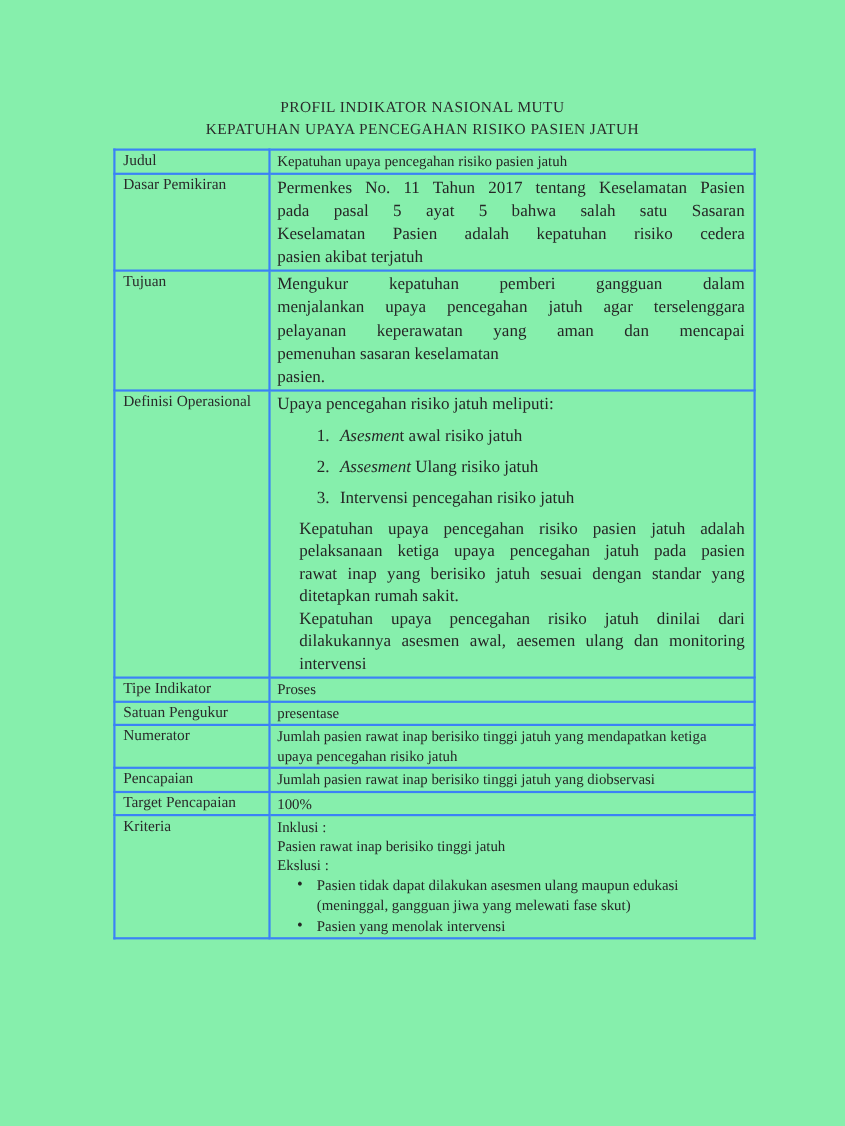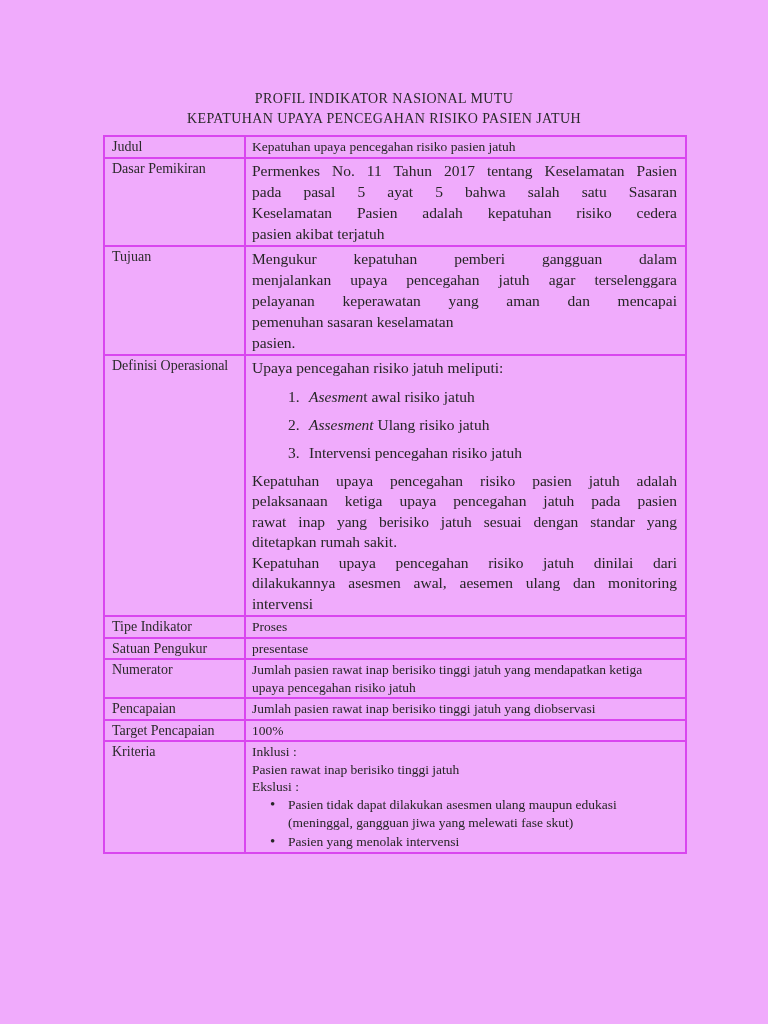--- a/index.html
+++ b/index.html
@@ -1,42 +1,42 @@
 <!DOCTYPE html>
 <html><head>
 <meta charset="utf-8">
 <title>Document</title>
 <style>
   html,body{margin:0;padding:0;background:#ffffff;}
   .page{
-    position:relative;width:768px;height:1024px;background:#f0abfc;
+    position:relative;width:768px;height:1024px;background:#86efac;
     font-family:"Liberation Serif", serif;color:#222;overflow:hidden;
   }
   .title{
     position:absolute;top:89px;left:0;right:0;text-align:center;
     font-size:14px;line-height:20px;letter-spacing:0.4px;color:#2a2a2a;
   }
   .doc-table{
     position:absolute;top:135px;left:103px;width:582px;
     border-collapse:collapse;table-layout:fixed;
   }
   .doc-table td{
-    border:2px solid #d946ef;vertical-align:top;overflow:hidden;
+    border:2px solid #3b82f6;vertical-align:top;overflow:hidden;
   }
   td.lbl{
     width:137px;font-size:14px;line-height:17px;padding:1px 4px 1px 7px;color:#2a2a2a;
   }
   td.val{padding:1px 8px 1px 6px;color:#262626;}
   .sm{font-size:13.5px;line-height:17.5px;}
   .md{font-size:15px;line-height:19px;}
   .lg{font-size:15.5px;line-height:21px;}
   
   .jl > div{text-align:justify;text-align-last:justify;}
   .pl > div{text-align:left;}
-  .para{line-height:20.5px;}
+  .para{line-height:20.5px;margin-left:20px;}
   
   .num-list{margin-top:9px;}
   .num-item{margin:0 0 9px 36px;font-size:15.5px;line-height:19px;}
   .num-item .num{display:inline-block;width:21px;}
   .num-item .it{font-style:italic;}
   
   .bullet-list{margin-top:0;}
   .bullet-item{position:relative;margin-left:36px;line-height:18.5px;}
   .bullet-item::before{content:"\2022";position:absolute;left:-18px;top:-1px;font-size:15px;}
   

